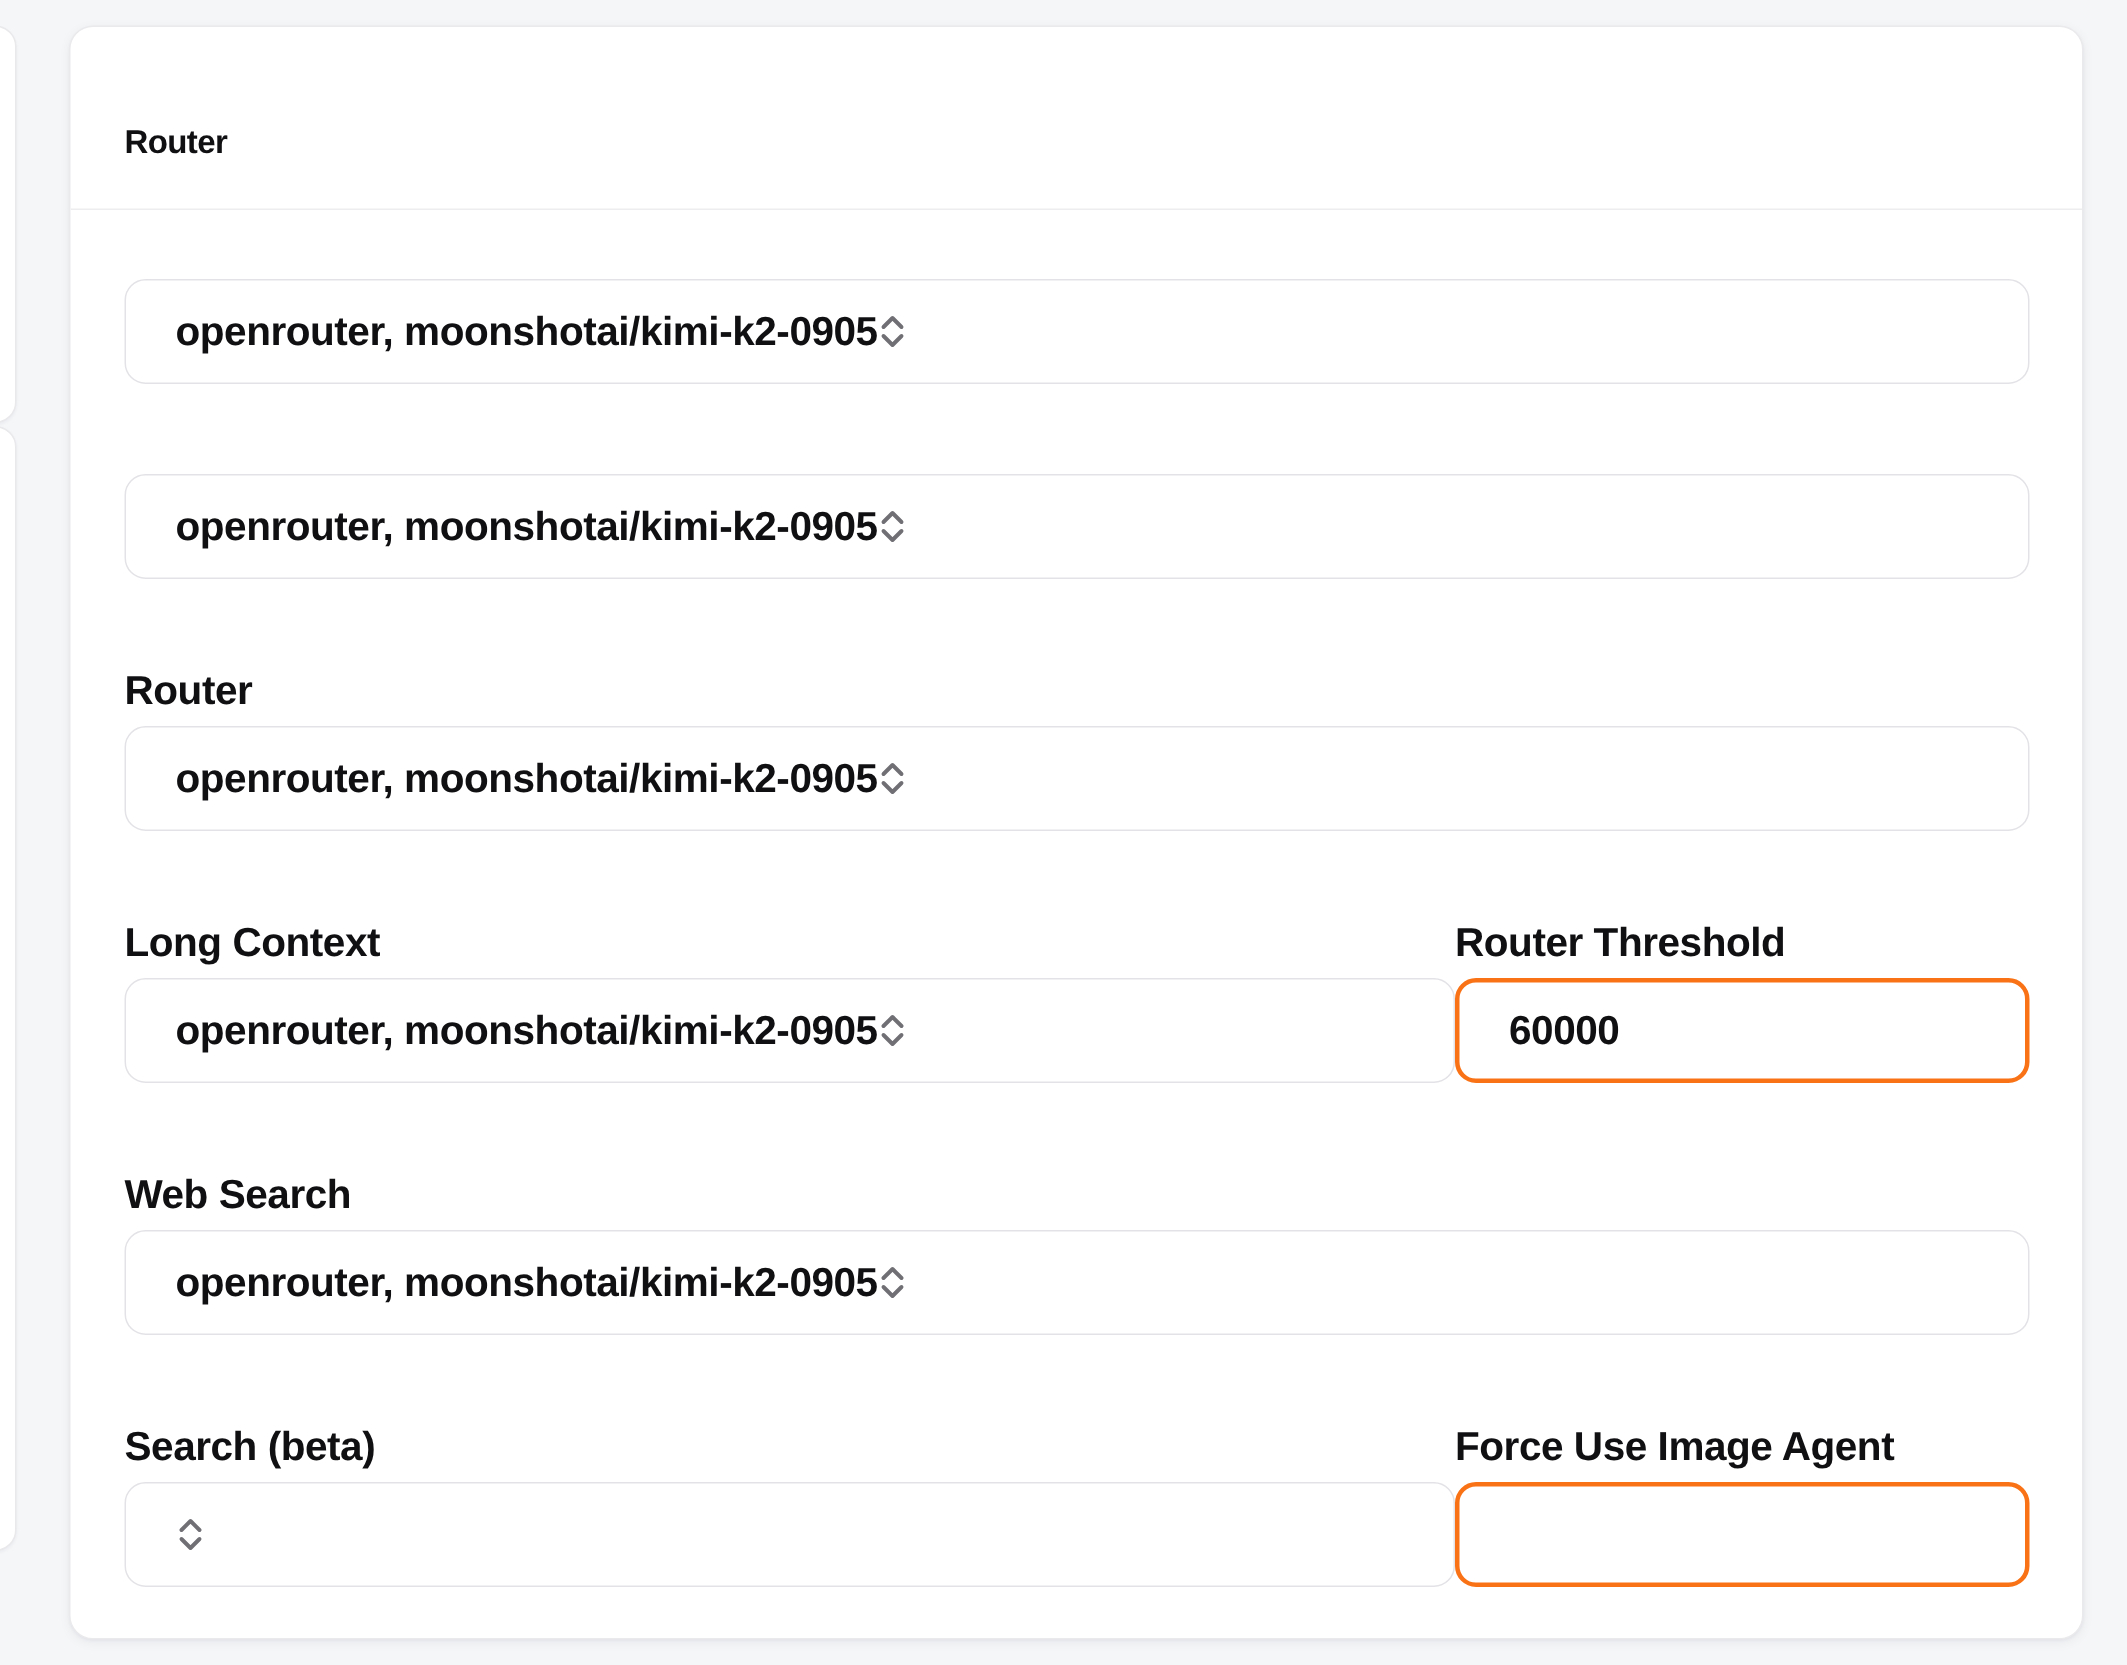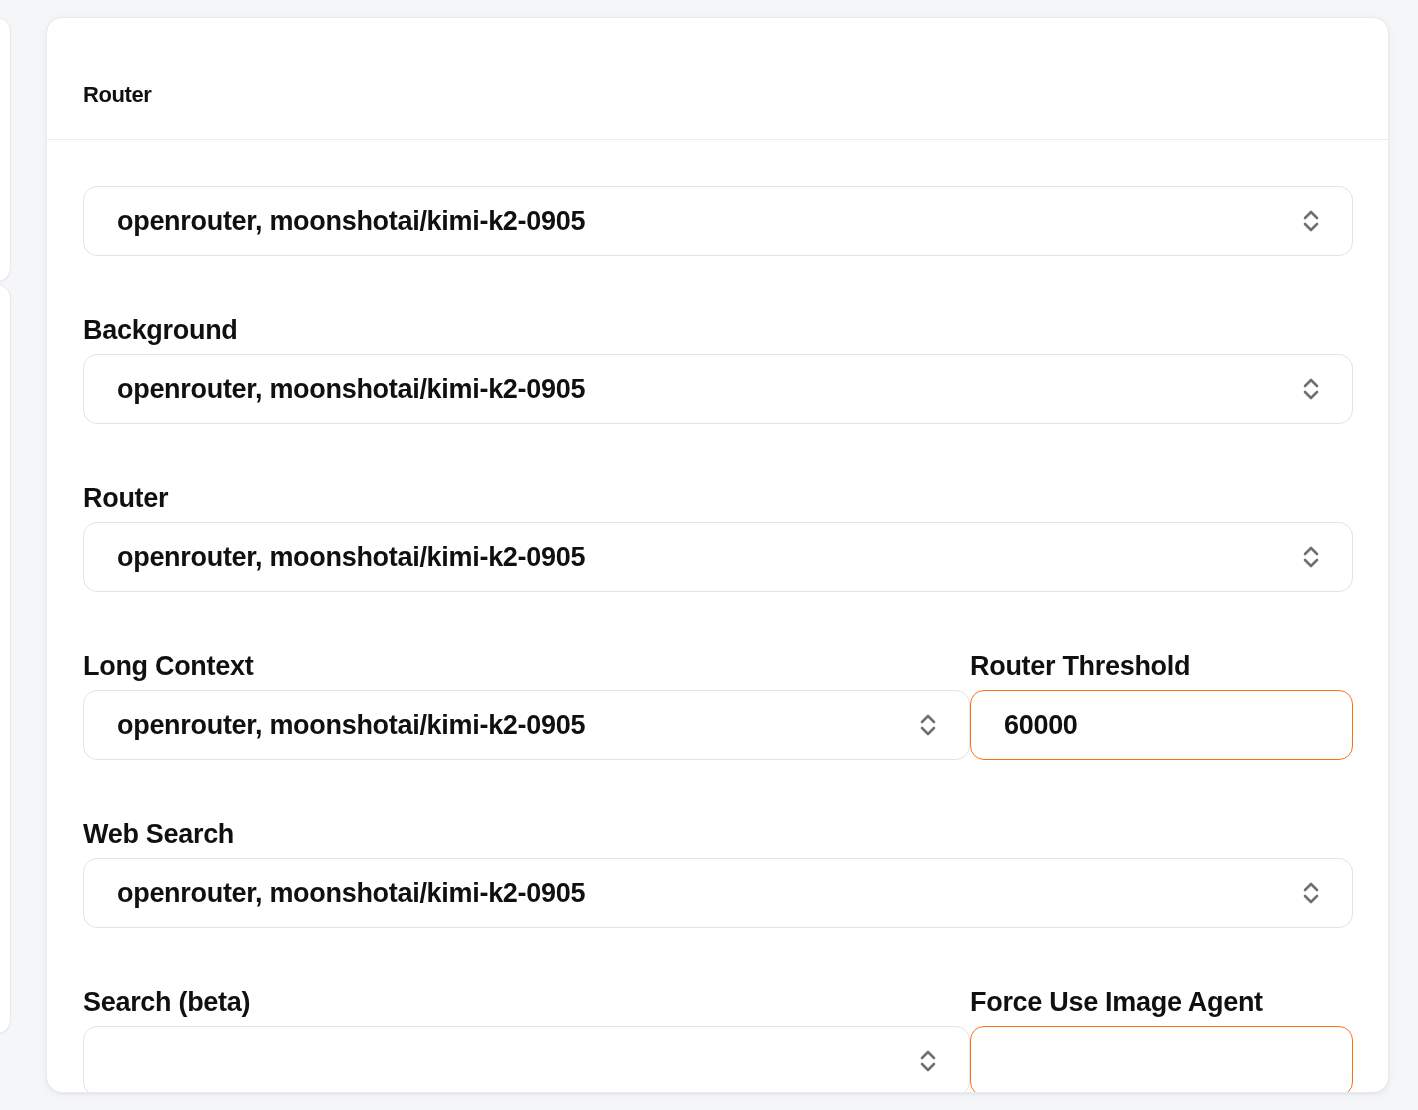--- a/index.html
+++ b/index.html
@@ -48,34 +48,34 @@
   .field-label {
     display:block;
     font-size:27px; font-weight:600; letter-spacing:-.3px;
     line-height:28px; margin-bottom:10px; color:#101013;
   }
   .control {
     height:70px; width:100%;
     background:#fff;
     border:1px solid #e3e3e7;
     border-radius:14px;
-    display:flex; align-items:center; justify-content:space-between;
+    display:flex; align-items:center; 
     padding:0 31px 0 33px;
   }
   .select { cursor:pointer; }
   .control-text {
     font-size:27px; font-weight:600; letter-spacing:-.3px; color:#101013;
     white-space:nowrap; overflow:hidden;
   }
   .chevron { flex:0 0 auto; display:flex; align-items:center; }
   .chevron svg { width:20px; height:24px; display:block; }
 
   .text-input {
     height:70px; width:100%;
-    border:1px solid #f97316; border-radius:14px;
+    border:3px solid #f97316; border-radius:14px;
     padding:0 33px;
     font-family:inherit;
     font-size:27px; font-weight:600; letter-spacing:-.3px; color:#101013;
     background:#fff; outline:none;
   }
 
   .two-col {
     display:grid;
     grid-template-columns:1fr 383px;
   }
@@ -100,21 +100,20 @@
         <span class="chevron">
           <svg viewBox="0 0 20 24" fill="none" stroke="#6f6f74" stroke-width="2.6" stroke-linecap="round" stroke-linejoin="round">
             <path d="M4 9 L10 3 L16 9"></path>
               <path d="M4 15 L10 21 L16 15"></path>
           </svg>
         </span>
       </div>
     </div>
 
     <div class="group">
-      <span class="field-label">Background</span>
       <div class="control select">
         <span class="control-text">openrouter, moonshotai/kimi-k2-0905</span>
         <span class="chevron">
           <svg viewBox="0 0 20 24" fill="none" stroke="#6f6f74" stroke-width="2.6" stroke-linecap="round" stroke-linejoin="round">
             <path d="M4 9 L10 3 L16 9"></path>
               <path d="M4 15 L10 21 L16 15"></path>
           </svg>
         </span>
       </div>
     </div>

